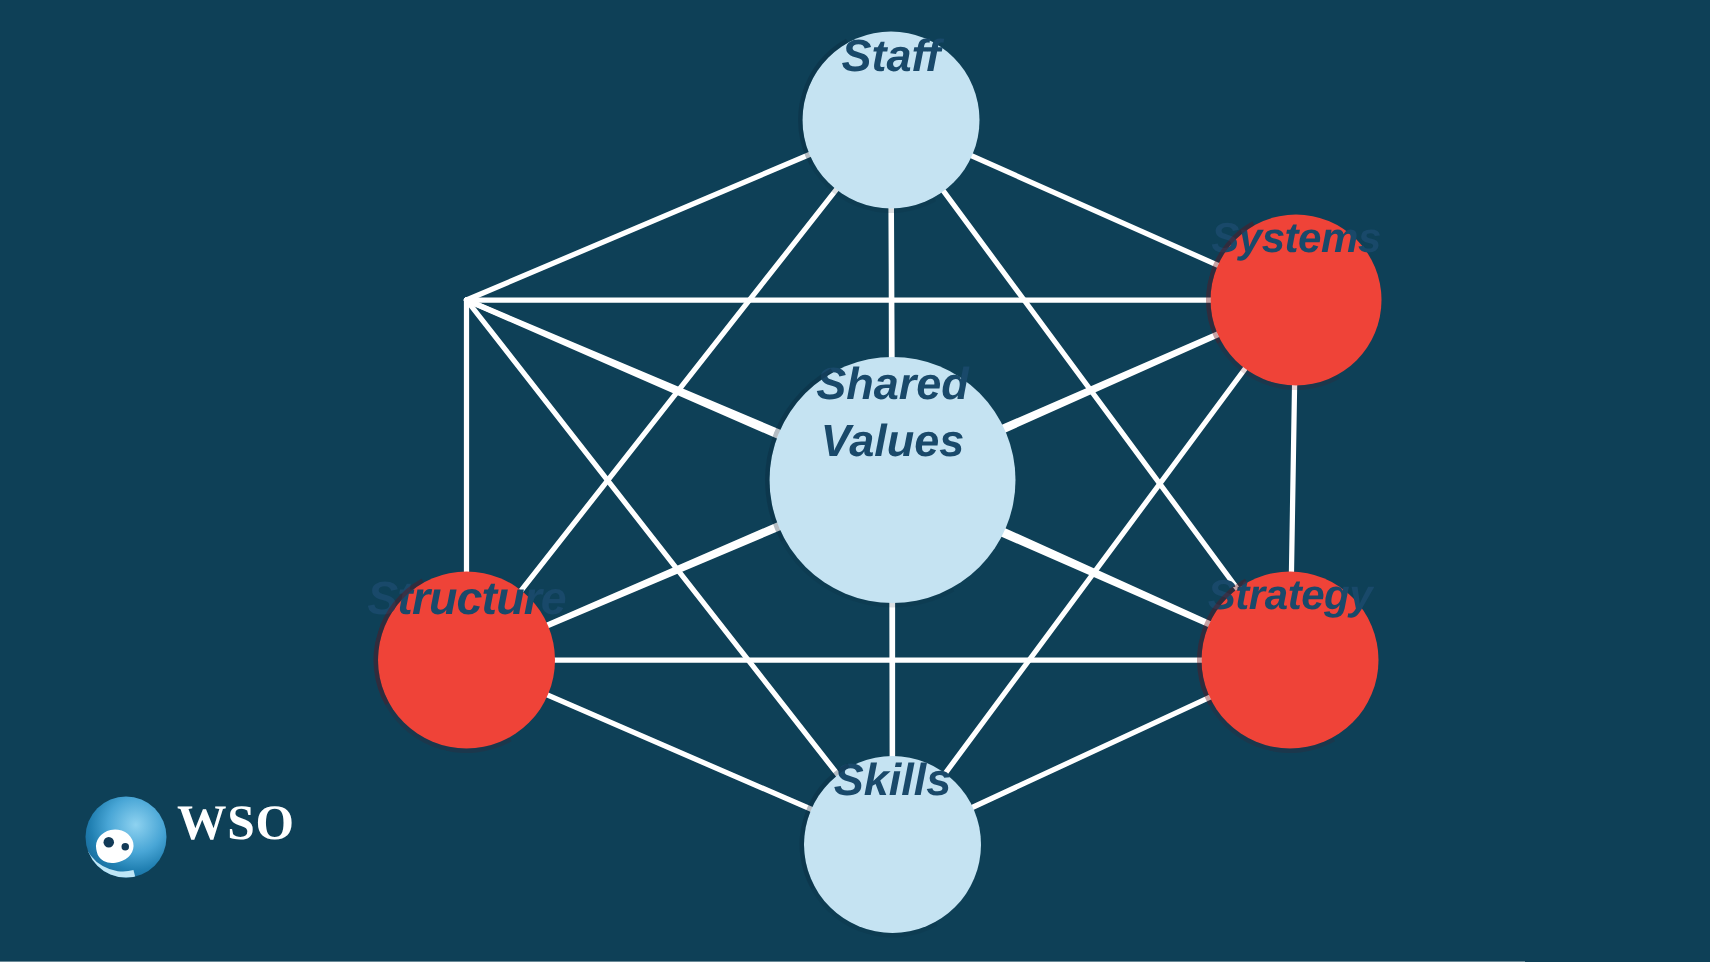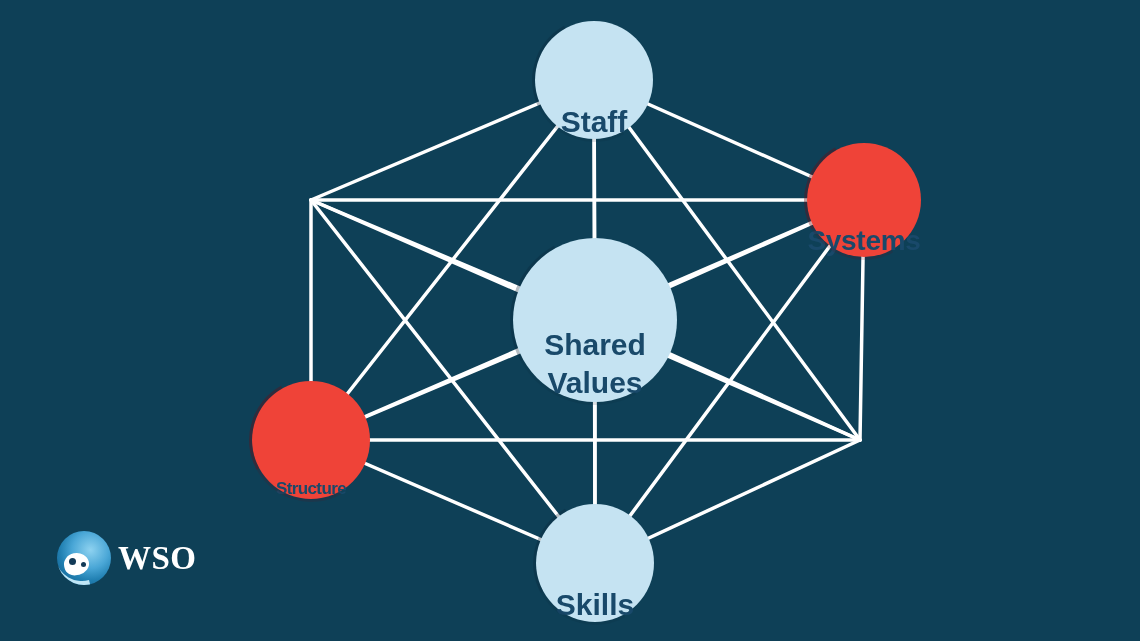--- a/index.html
+++ b/index.html
@@ -7,42 +7,42 @@
   .canvas {
     position:relative; width:1140px; height:641px;
     background:#0E4057; overflow:hidden;
     font-family:"Liberation Sans", sans-serif;
   }
   svg.connections { position:absolute; left:0; top:0; z-index:1; }
   svg.connections line { stroke:#ffffff; stroke-width:3.5; stroke-linecap:round; }
 
   .node {
     position:absolute; z-index:2; border-radius:50%;
-    display:flex; align-items:flex-end; justify-content:center;
-    text-align:center; font-weight:700; color:#19496A;
+    display:flex; align-items:flex-start; justify-content:center;
+    text-align:center; font-weight:700; color:#19496A;font-style:italic;
   }
   
   .node::before {
     content:""; position:absolute; inset:-3px; border-radius:50%;
     border:3px solid transparent; pointer-events:none;
   }
   .node.blue { background:#C5E3F2; }
   .node.blue::before { border-left-color:rgba(10,38,58,.30); border-bottom-color:rgba(10,38,58,.14); transform:rotate(16deg); }
   .node.red { background:#EF4338; }
   .node.red::before { border-left-color:rgba(105,14,20,.38); border-bottom-color:rgba(105,14,20,.16); transform:rotate(16deg); }
 
   .n-staff     { left:535px; top:21px;  width:118px; height:118px; font-size:30px; }
   .n-skills    { left:252px; top:141px; width:118px; height:118px; font-size:30px; }
   .n-systems   { left:807px; top:143px; width:114px; height:114px; font-size:28px; letter-spacing:-0.3px; }
   .n-shared    { left:513px; top:238px; width:164px; height:164px; font-size:30px; line-height:1.27; padding:0 14px; box-sizing:border-box; }
-  .n-structure { left:252px; top:381px; width:118px; height:118px; font-size:17px; letter-spacing:-0.6px; white-space:nowrap; }
+  .n-structure { left:252px; top:381px; width:118px; height:118px; font-size:31px; letter-spacing:-0.6px; white-space:nowrap; }
   .n-strategy  { left:801px; top:381px; width:118px; height:118px; font-size:28px; letter-spacing:-0.3px; }
   .n-style     { left:536px; top:504px; width:118px; height:118px; font-size:30px; }
 
-  .logo { position:absolute; left:57px; top:531px; height:54px; display:flex; align-items:center; gap:7px; z-index:3; }
+  .logo { position:absolute; left:57px; top:531px; height:54px; display:flex; gap:7px; z-index:3; }
   .logo-icon {
     position:relative; width:54px; height:54px; border-radius:50%; overflow:hidden;
     background:radial-gradient(circle at 62% 35%, #8ED2F0 0%, #49A6D6 38%, #2180B2 62%, #0D5381 100%);
   }
   .logo-swirl {
     position:absolute; left:-7px; top:-9px; width:54px; height:54px; border-radius:50%;
     border:5px solid transparent; border-bottom-color:#BFE6F6; transform:rotate(30deg);
   }
   .logo-face { position:absolute; left:7px; top:22px; width:25px; height:22px; background:#ffffff; border-radius:55% 60% 55% 50%; transform:rotate(-12deg); }
   .logo-eye  { position:absolute; left:12px; top:27px; width:7px; height:7px; background:#123A57; border-radius:50%; }
@@ -88,20 +88,23 @@
   </div>
 
   <div class="node blue n-shared">
     <span>Shared Values</span>
   </div>
 
   <div class="node red n-structure">
     <span>Structure</span>
   </div>
 
+  <div class="node red n-strategy">
+    <span>Strategy</span>
+  </div>
 
   <div class="node blue n-style">
     <span>Skills</span>
   </div>
 
   <div class="logo">
     <span class="logo-icon">
       <span class="logo-swirl"></span>
       <span class="logo-face"></span>
       <span class="logo-eye"></span>

